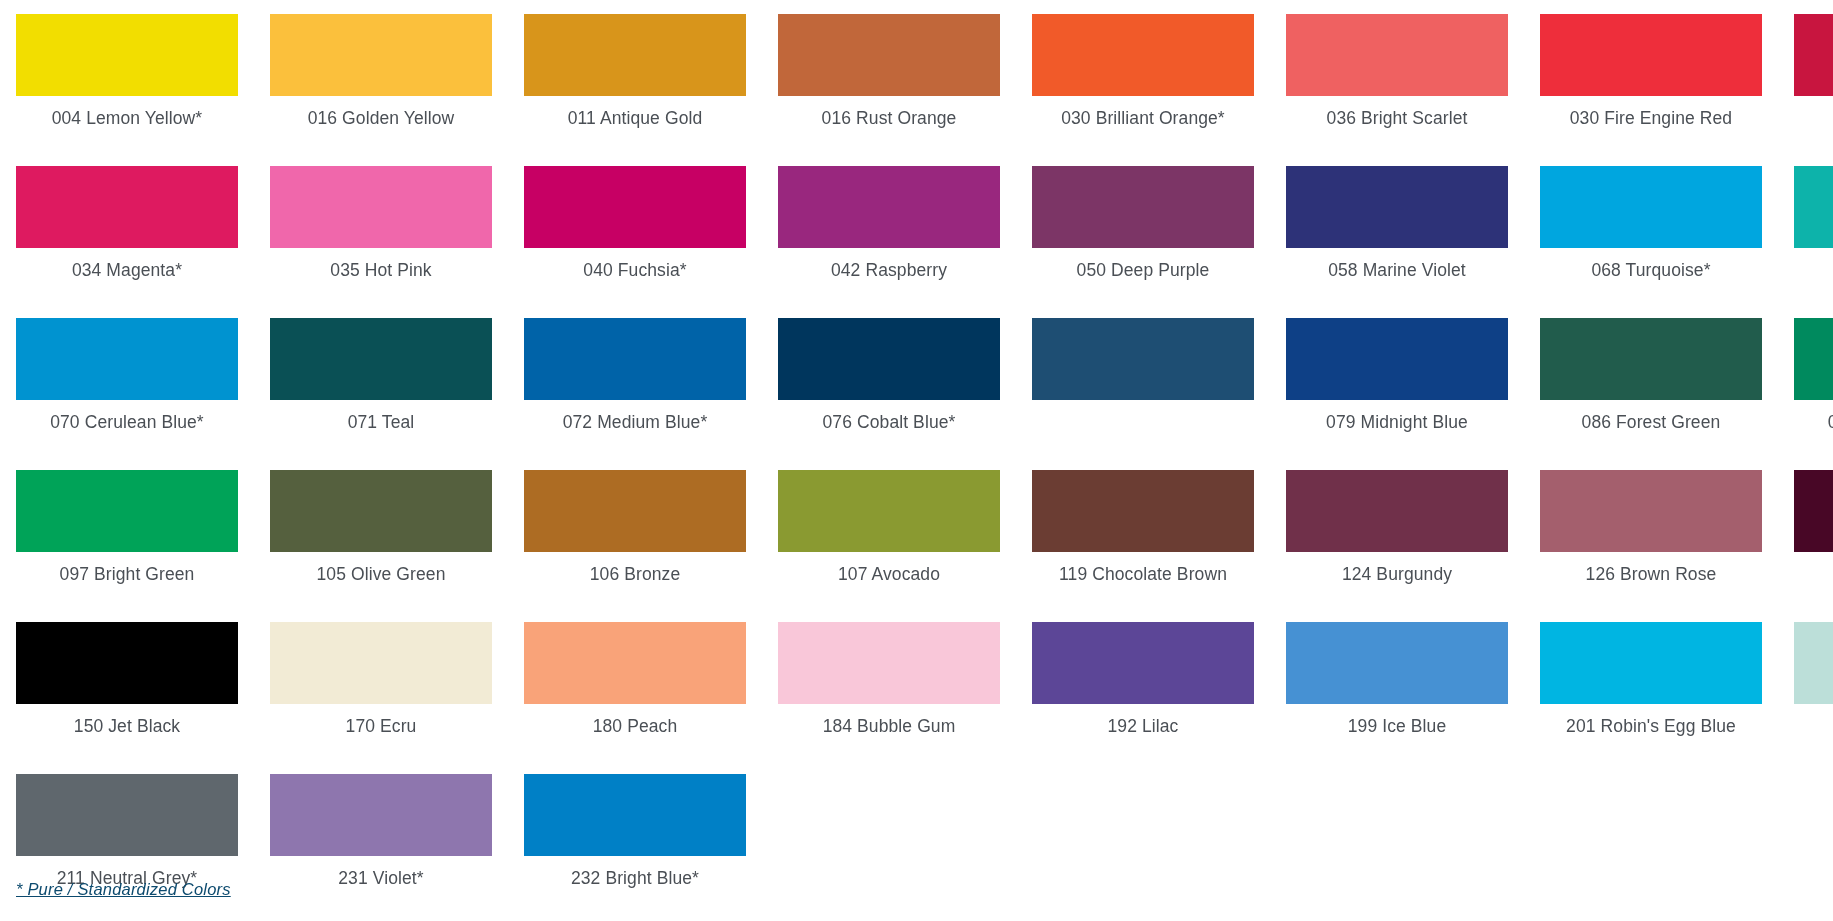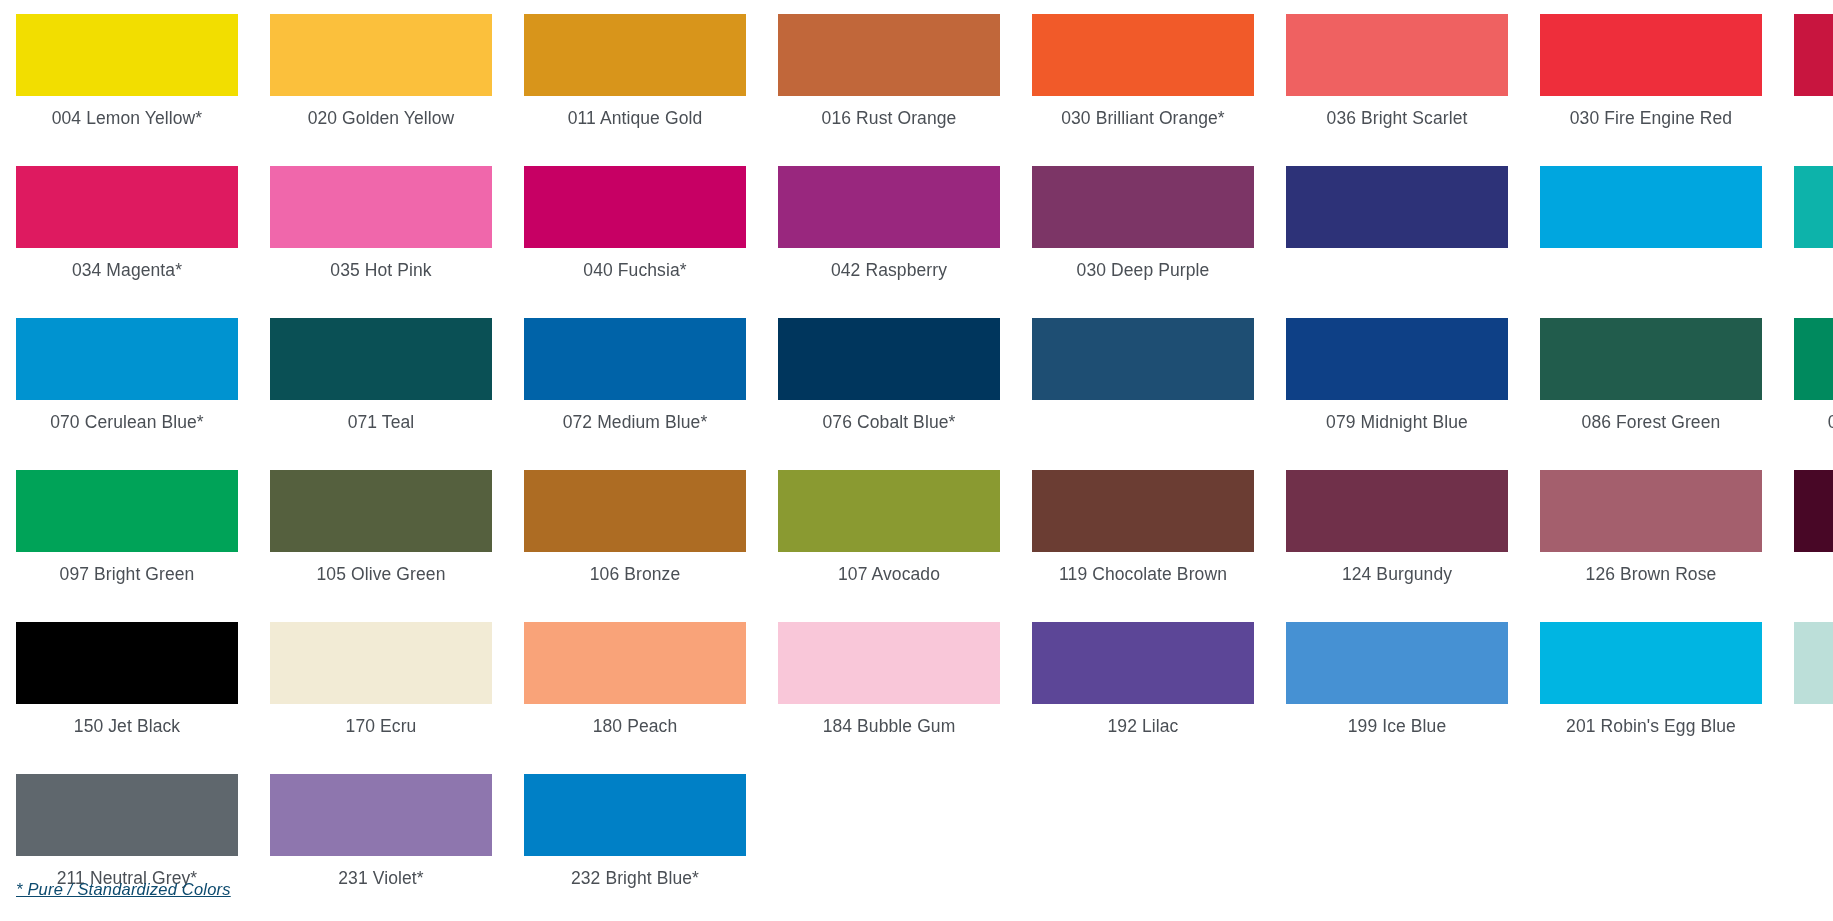--- a/index.html
+++ b/index.html
@@ -64,21 +64,21 @@
 <body>
 
 <div class="chart">
   <div class="swatch-grid" id="swatch-grid">
       <div class="swatch-cell">
         <span class="swatch-chip" style="background-color: rgb(242, 222, 0);"></span>
         <span class="swatch-label">004 Lemon Yellow*</span>
       </div>
       <div class="swatch-cell">
         <span class="swatch-chip" style="background-color: rgb(251, 192, 60);"></span>
-        <span class="swatch-label">020 Golden Yellow</span>
+        <span class="swatch-label">016 Golden Yellow</span>
       </div>
       <div class="swatch-cell">
         <span class="swatch-chip" style="background-color: rgb(216, 149, 27);"></span>
         <span class="swatch-label">011 Antique Gold</span>
       </div>
       <div class="swatch-cell">
         <span class="swatch-chip" style="background-color: rgb(193, 103, 58);"></span>
         <span class="swatch-label">016 Rust Orange</span>
       </div>
       <div class="swatch-cell">
@@ -108,27 +108,29 @@
       <div class="swatch-cell">
         <span class="swatch-chip" style="background-color: rgb(199, 0, 100);"></span>
         <span class="swatch-label">040 Fuchsia*</span>
       </div>
       <div class="swatch-cell">
         <span class="swatch-chip" style="background-color: rgb(153, 39, 126);"></span>
         <span class="swatch-label">042 Raspberry</span>
       </div>
       <div class="swatch-cell">
         <span class="swatch-chip" style="background-color: rgb(124, 53, 102);"></span>
-        <span class="swatch-label">030 Deep Purple</span>
+        <span class="swatch-label">050 Deep Purple</span>
       </div>
       <div class="swatch-cell">
         <span class="swatch-chip" style="background-color: rgb(45, 50, 120);"></span>
+        <span class="swatch-label">058 Marine Violet</span>
       </div>
       <div class="swatch-cell">
         <span class="swatch-chip" style="background-color: rgb(0, 166, 223);"></span>
+        <span class="swatch-label">068 Turquoise*</span>
       </div>
       <div class="swatch-cell">
         <span class="swatch-chip" style="background-color: rgb(13, 179, 170);"></span>
         <span class="swatch-label">069 Aquamarine</span>
       </div>
       <div class="swatch-cell">
         <span class="swatch-chip" style="background-color: rgb(0, 147, 208);"></span>
         <span class="swatch-label">070 Cerulean Blue*</span>
       </div>
       <div class="swatch-cell">

